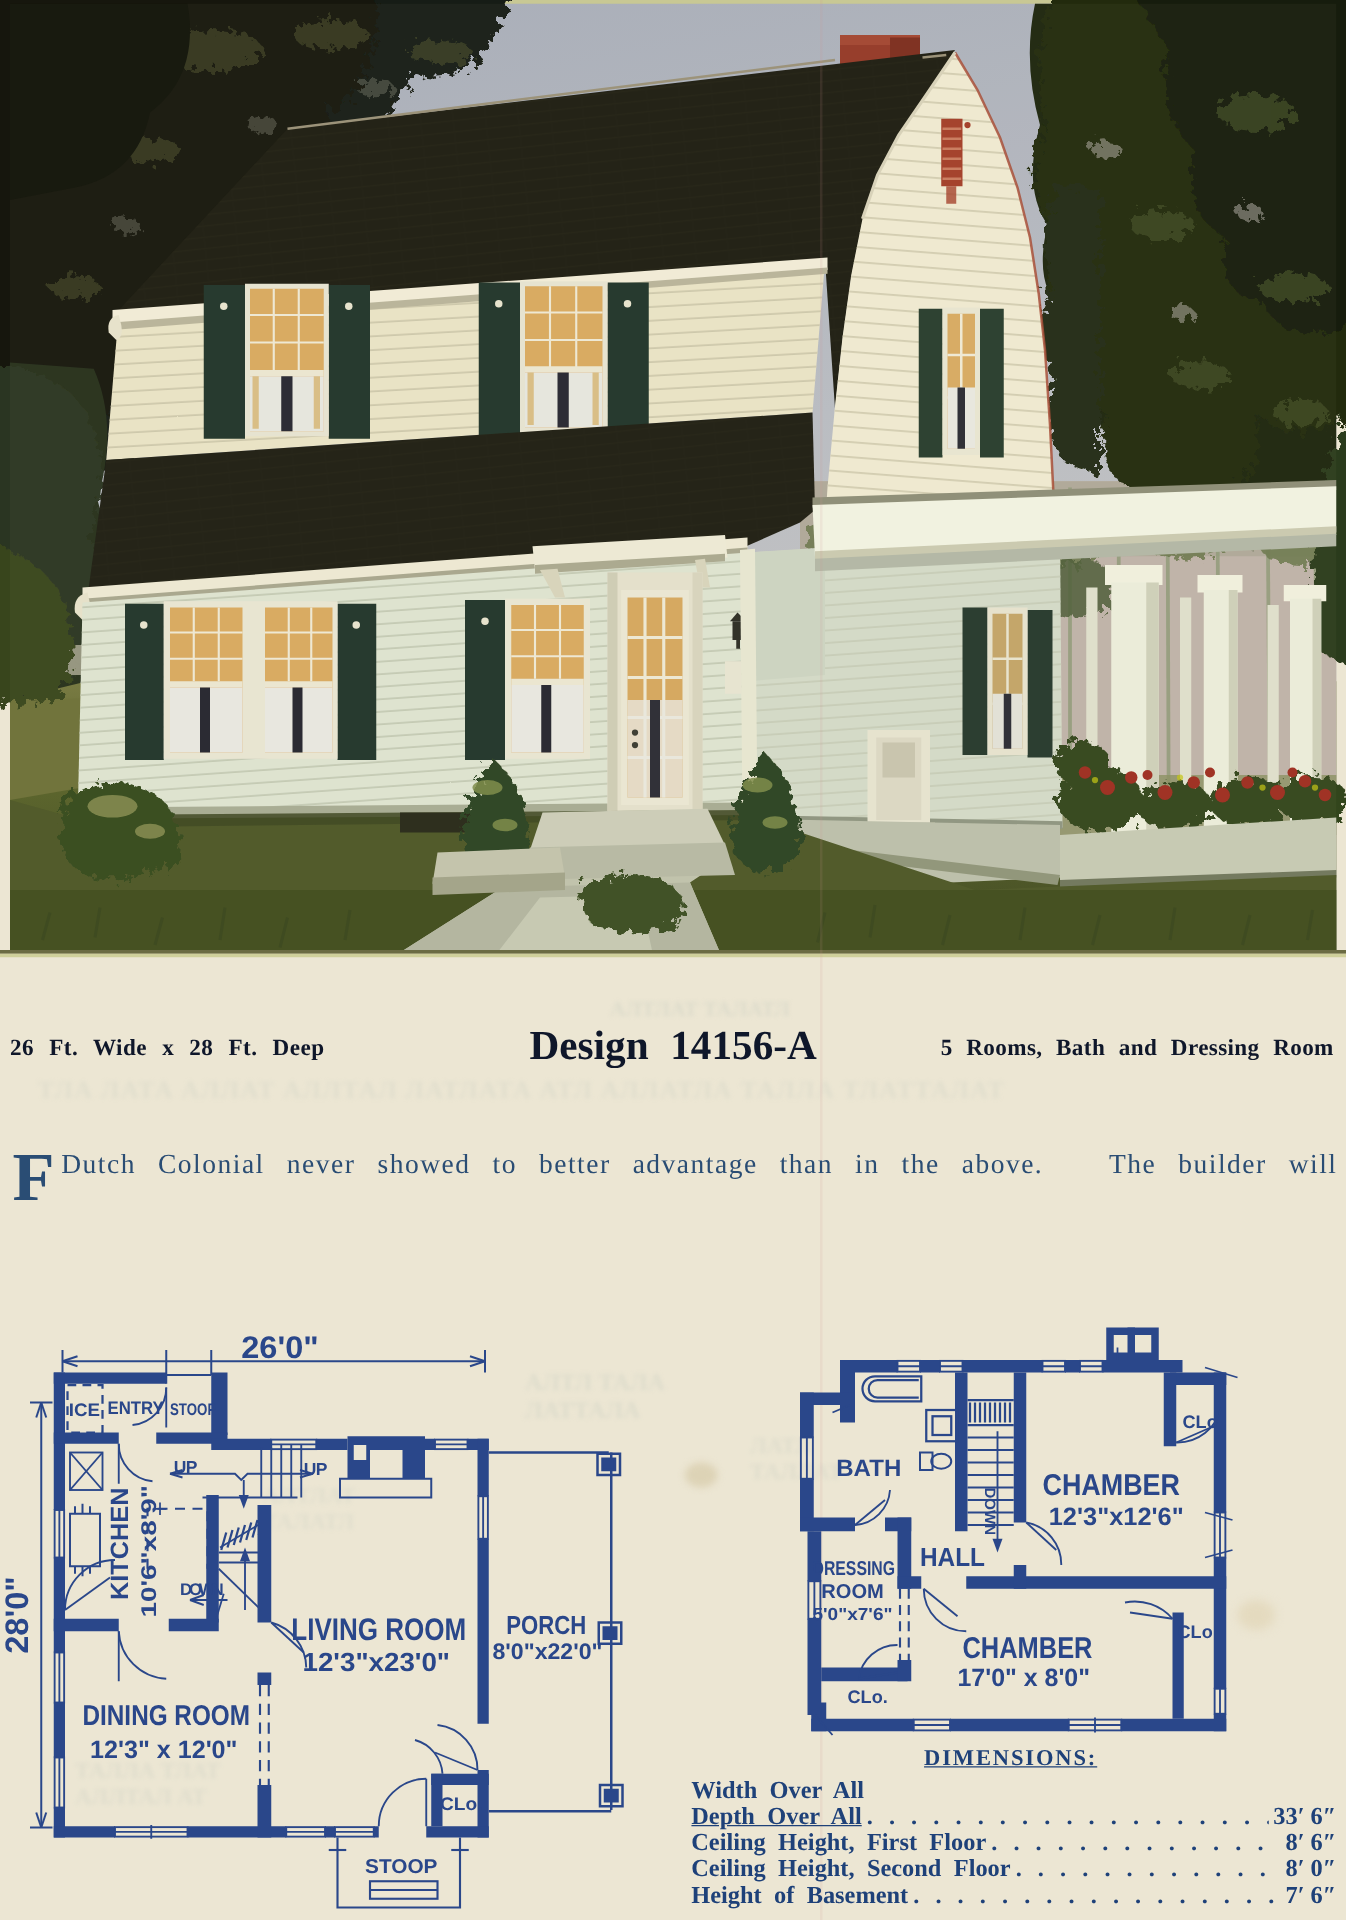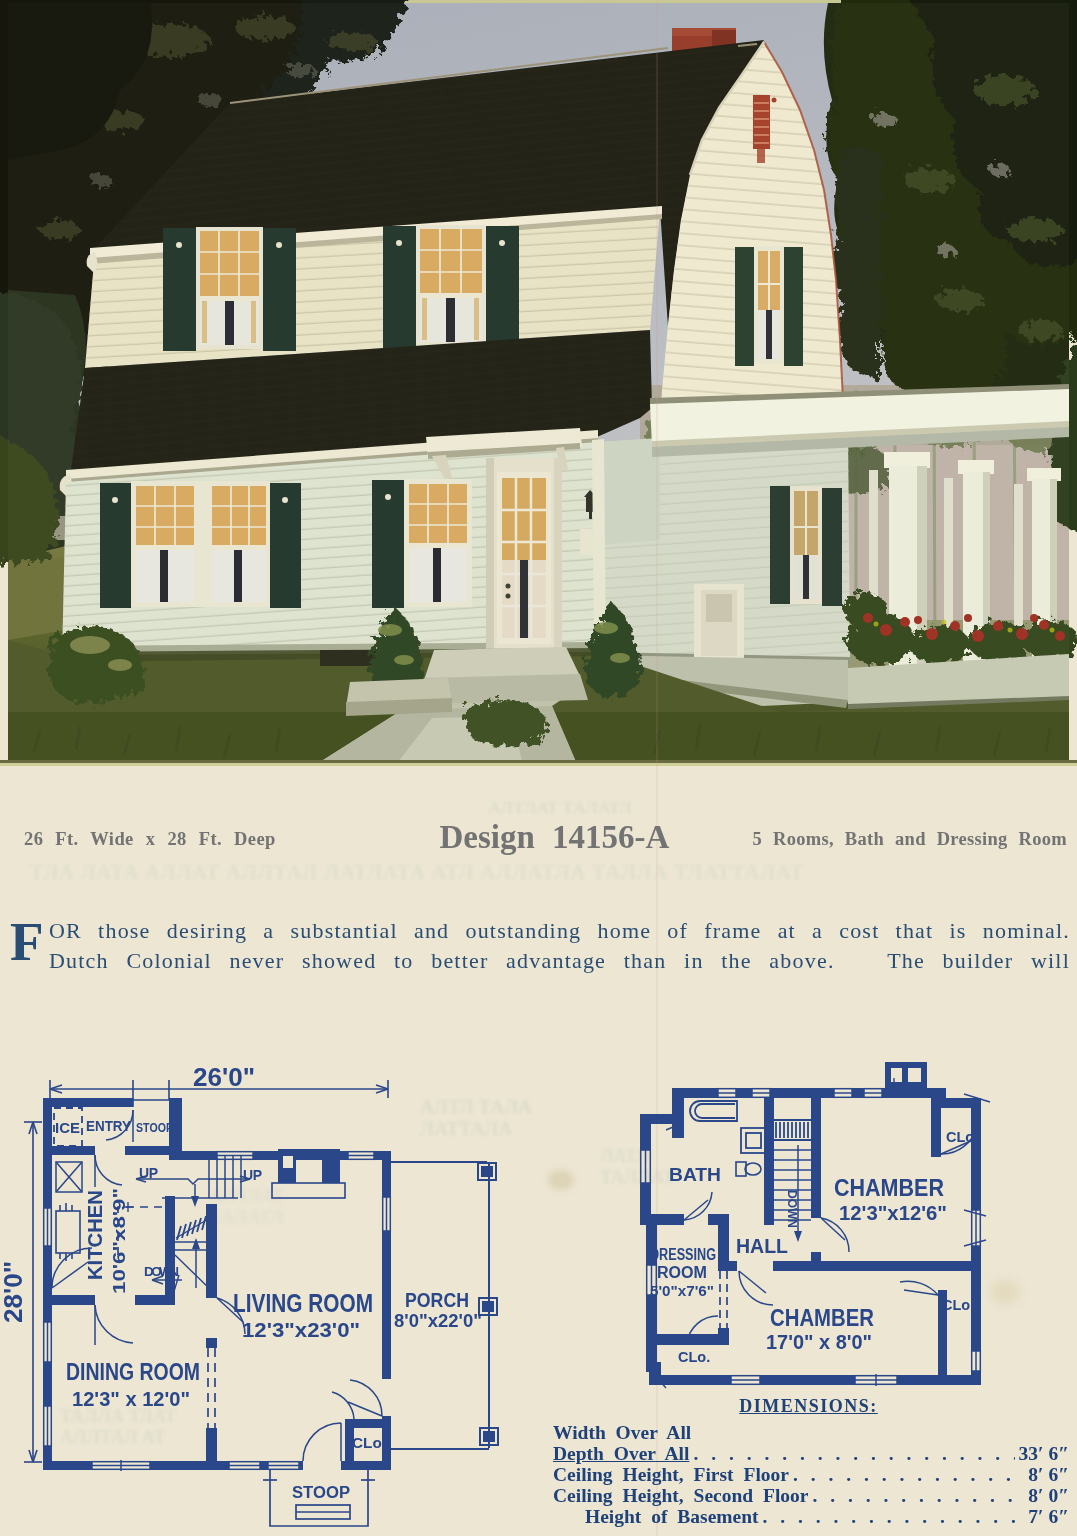--- a/index.html
+++ b/index.html
@@ -1,18 +1,18 @@
 <!DOCTYPE html>
 <html><head>
 <meta charset="utf-8">
 <style>
 html,body{margin:0;padding:0;}
 body{width:1077px;height:1536px;position:relative;background:#ece6d3;font-family:"Liberation Serif",serif;overflow:hidden;}
 .abs{position:absolute;}
-.ink{color:#737373;margin-left:16px;}
+.ink{color:#0f172a;}
 </style>
 </head>
 <body>
 
 <div class="abs" id="illo" style="left:0;top:0;width:1077px;height:766px;">
 <svg width="1077" height="766" viewBox="0 0 1077 766">
 <defs>
 <linearGradient id="skyg" x1="0" y1="0" x2="0.25" y2="1">
 <stop offset="0" stop-color="#a6abb9"></stop>
           <stop offset="0.55" stop-color="#b9bcc3"></stop>
@@ -517,21 +517,20 @@
 
 <div class="abs ink" style="left:8px;top:829px;font-size:18.5px;font-weight:bold;letter-spacing:0.4px;word-spacing:7px;">26 Ft. Wide x 28 Ft. Deep</div>
 
 <div class="abs ink" style="left:0;top:819px;width:1077px;text-align:center;font-size:33px;font-weight:bold;word-spacing:9px;">Design 14156-A</div>
 
 <div class="abs ink" style="right:10px;top:829px;font-size:18.5px;font-weight:bold;letter-spacing:0.3px;word-spacing:6px;">5 Rooms, Bath and Dressing Room</div>
 
 <div class="abs" style="left:8px;top:916px;width:1062px;font-size:22px;line-height:29.5px;color:#2a4d74;">
 
 <span style="position:absolute;left:2px;top:1px;font-size:55px;line-height:50px;font-weight:bold;">F</span>
-<div style="margin-left:41px;text-align:justify;text-align-last:justify;word-spacing:3px;letter-spacing:1.2px;height:29.5px;overflow:hidden;">OR those desiring a substantial and outstanding home of frame at a cost that is nominal.</div>
 <div style="margin-left:41px;text-align:justify;text-align-last:justify;word-spacing:3px;letter-spacing:1.2px;height:29.5px;overflow:hidden;">Dutch Colonial never showed to better advantage than in the above.&nbsp;&nbsp; The builder will</div>
 </div>
 
 <div class="abs" id="plan1" style="left:0px;top:1050px;width:540px;height:486px;">
 <svg width="540" height="486" viewBox="0 0 540 486" style="font-family:'Liberation Sans',sans-serif;">
 <g fill="#2a478a" stroke="none">
 
 <g stroke="#2a478a" fill="none" stroke-width="1.6">
 <line x1="50" y1="39" x2="388" y2="39"></line>
 <line x1="50" y1="30" x2="50" y2="48"></line>
@@ -1103,18 +1102,18 @@
         <span>8′ 6″</span>
       </div>
 
 <div style="display:flex;height:21px;overflow:hidden;">
         <span style="word-spacing:5px;">Ceiling Height, Second Floor</span>
         <span style="flex:1;overflow:hidden;white-space:nowrap;letter-spacing:4px;margin:0 4px;">.&nbsp;.&nbsp;.&nbsp;.&nbsp;.&nbsp;.&nbsp;.&nbsp;.&nbsp;.&nbsp;.&nbsp;.&nbsp;.&nbsp;.&nbsp;.&nbsp;.&nbsp;.&nbsp;.&nbsp;.&nbsp;.&nbsp;.&nbsp;.&nbsp;.&nbsp;.&nbsp;.&nbsp;.&nbsp;.&nbsp;.&nbsp;.&nbsp;.</span>
         <span>8′ 0″</span>
       </div>
 
 <div style="display:flex;height:21px;overflow:hidden;">
-        <span style="word-spacing:5px;margin-left:32px;">Height of Basement</span>
+        <span style="word-spacing:5px;">Height of Basement</span>
         <span style="flex:1;overflow:hidden;white-space:nowrap;letter-spacing:4px;margin:0 4px;">.&nbsp;.&nbsp;.&nbsp;.&nbsp;.&nbsp;.&nbsp;.&nbsp;.&nbsp;.&nbsp;.&nbsp;.&nbsp;.&nbsp;.&nbsp;.&nbsp;.&nbsp;.&nbsp;.&nbsp;.&nbsp;.&nbsp;.&nbsp;.&nbsp;.&nbsp;.&nbsp;.&nbsp;.&nbsp;.&nbsp;.&nbsp;.&nbsp;.&nbsp;.&nbsp;.&nbsp;.&nbsp;.&nbsp;.&nbsp;.</span>
         <span>7′ 6″</span>
       </div>
 </div>
 </div>
 
 </body></html>

